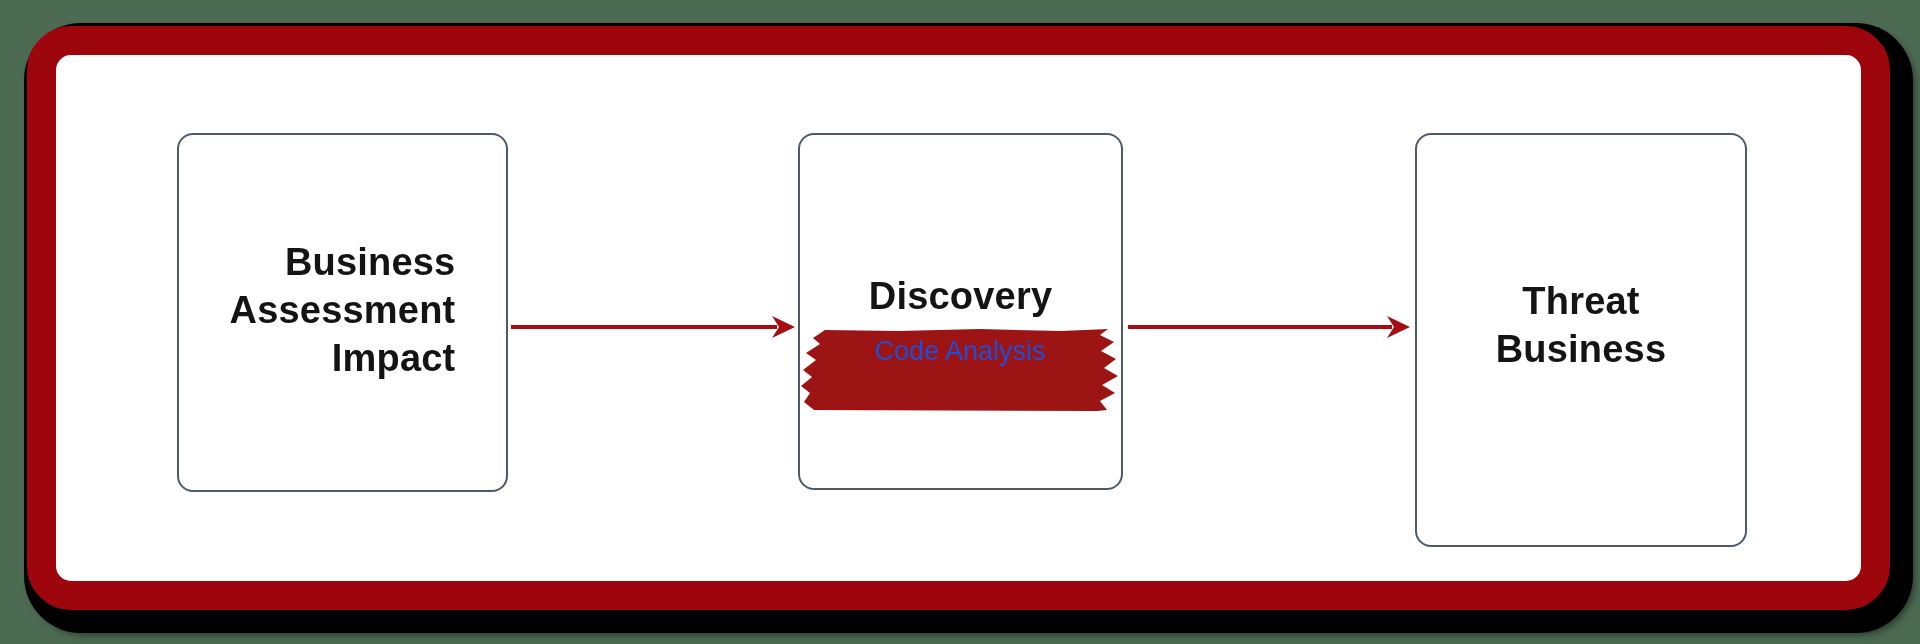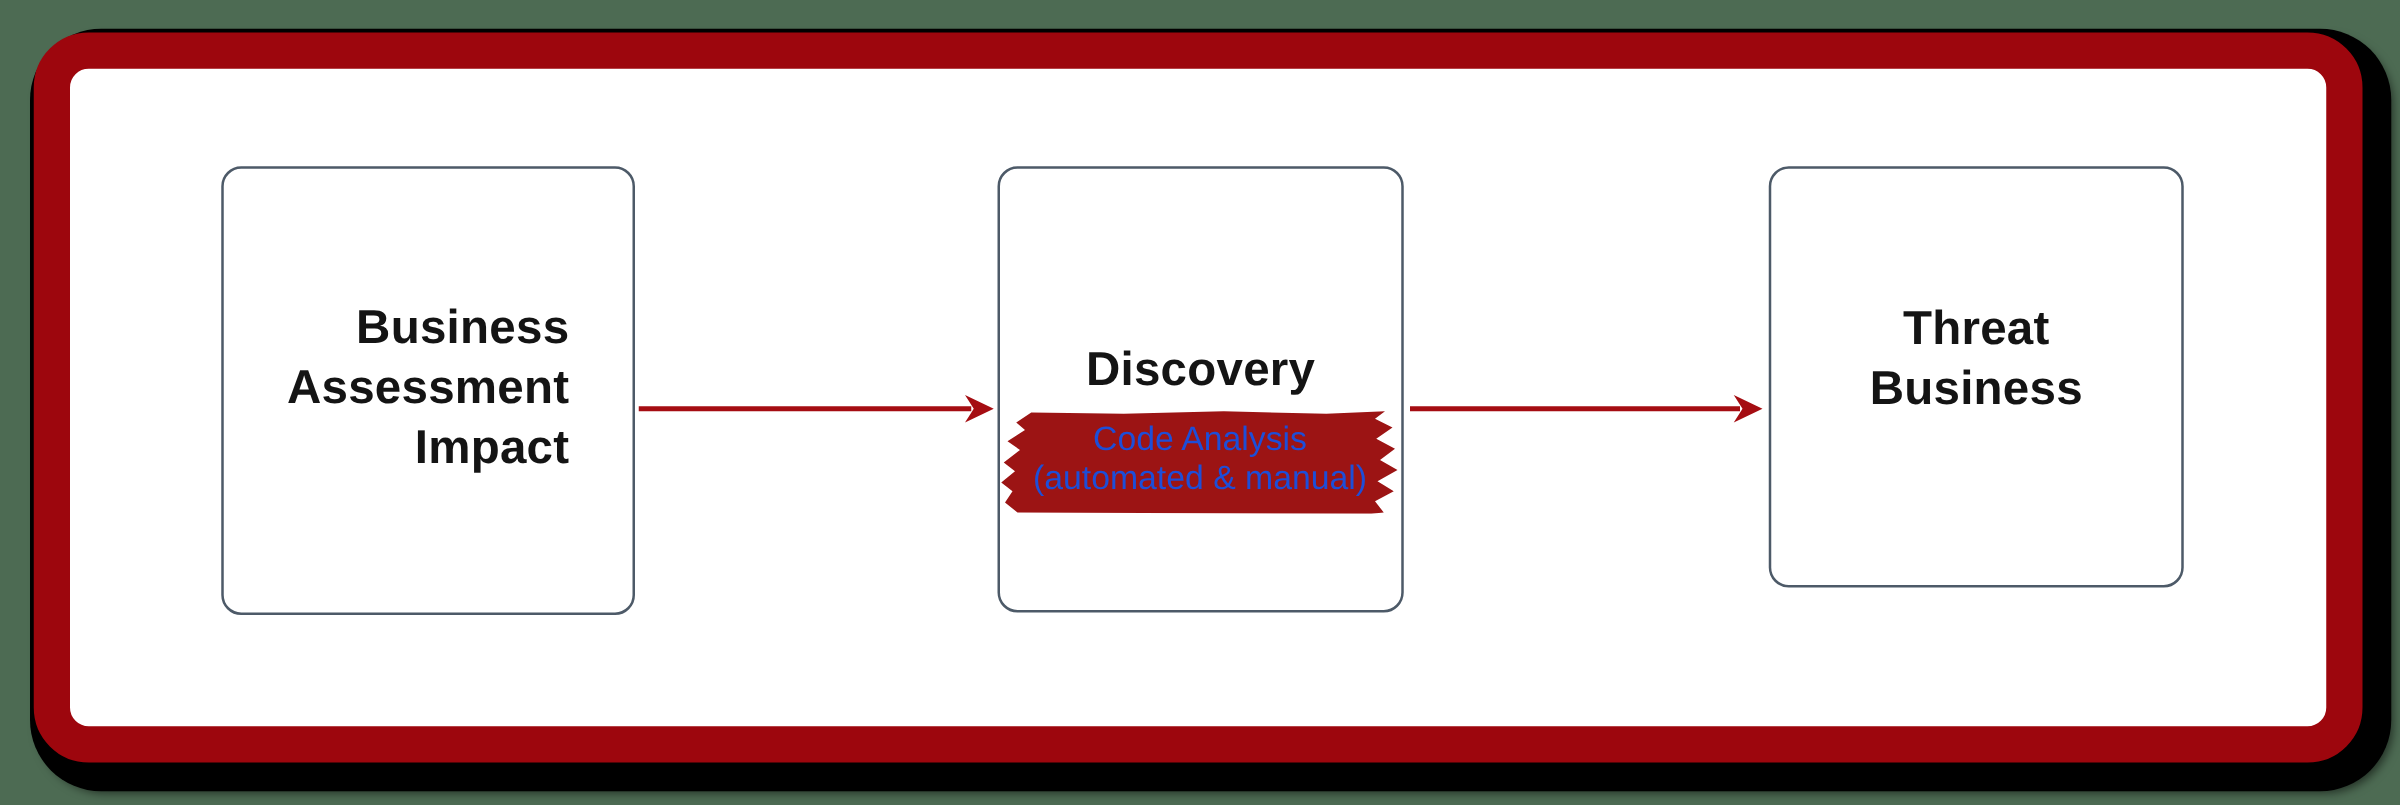--- a/index.html
+++ b/index.html
@@ -35,21 +35,21 @@
     background: #ffffff;
     border: 2px solid #4d5a68;
     border-radius: 16px;
     display: flex;
     align-items: center;
     justify-content: center;
     overflow: visible;
   }
   .node-1 { left: 177px; top: 133px; width: 331px; height: 359px; }
   .node-2 { left: 798px; top: 133px; width: 325px; height: 357px; }
-  .node-3 { left: 1415px; top: 133px; width: 332px; height: 337px; }
+  .node-3 { left: 1415px; top: 133px; width: 332px; height: 414px; }
   .node-title {
     font-size: 38px;
     line-height: 48px;
     font-weight: 700;
     color: #141414;
     text-align: center;
     letter-spacing: 0.2px;
   }
   .node-1 .node-title { transform: translateY(-3px); text-align: right; }
   .node-3 .node-title { transform: translateY(-15px); }
@@ -113,21 +113,20 @@
       <svg viewBox="0 0 322 84" preserveAspectRatio="none" aria-hidden="true">
         <path fill="#9c1414" d="
           M 26 3
           L 14 11 L 21 17 L 7 26 L 17 33 L 4 43 L 13 50 L 2 59 L 11 66 L 5 75 L 15 83
           L 298 84 L 308 83
           L 301 74 L 316 66 L 303 58 L 319 49 L 305 41 L 317 32 L 302 24 L 315 15 L 301 8 L 309 2
           L 262 4 L 180 2 L 100 4 Z"></path>
       </svg>
       <div class="highlight-text">
         <div>Code Analysis</div>
-        <div>(automated &amp; manual)</div>
       </div>
     </div>
   </div>
 
   <div class="node node-3">
     <div class="node-title">
       <div>Threat</div>
       <div>Business</div>
     </div>
   </div>

